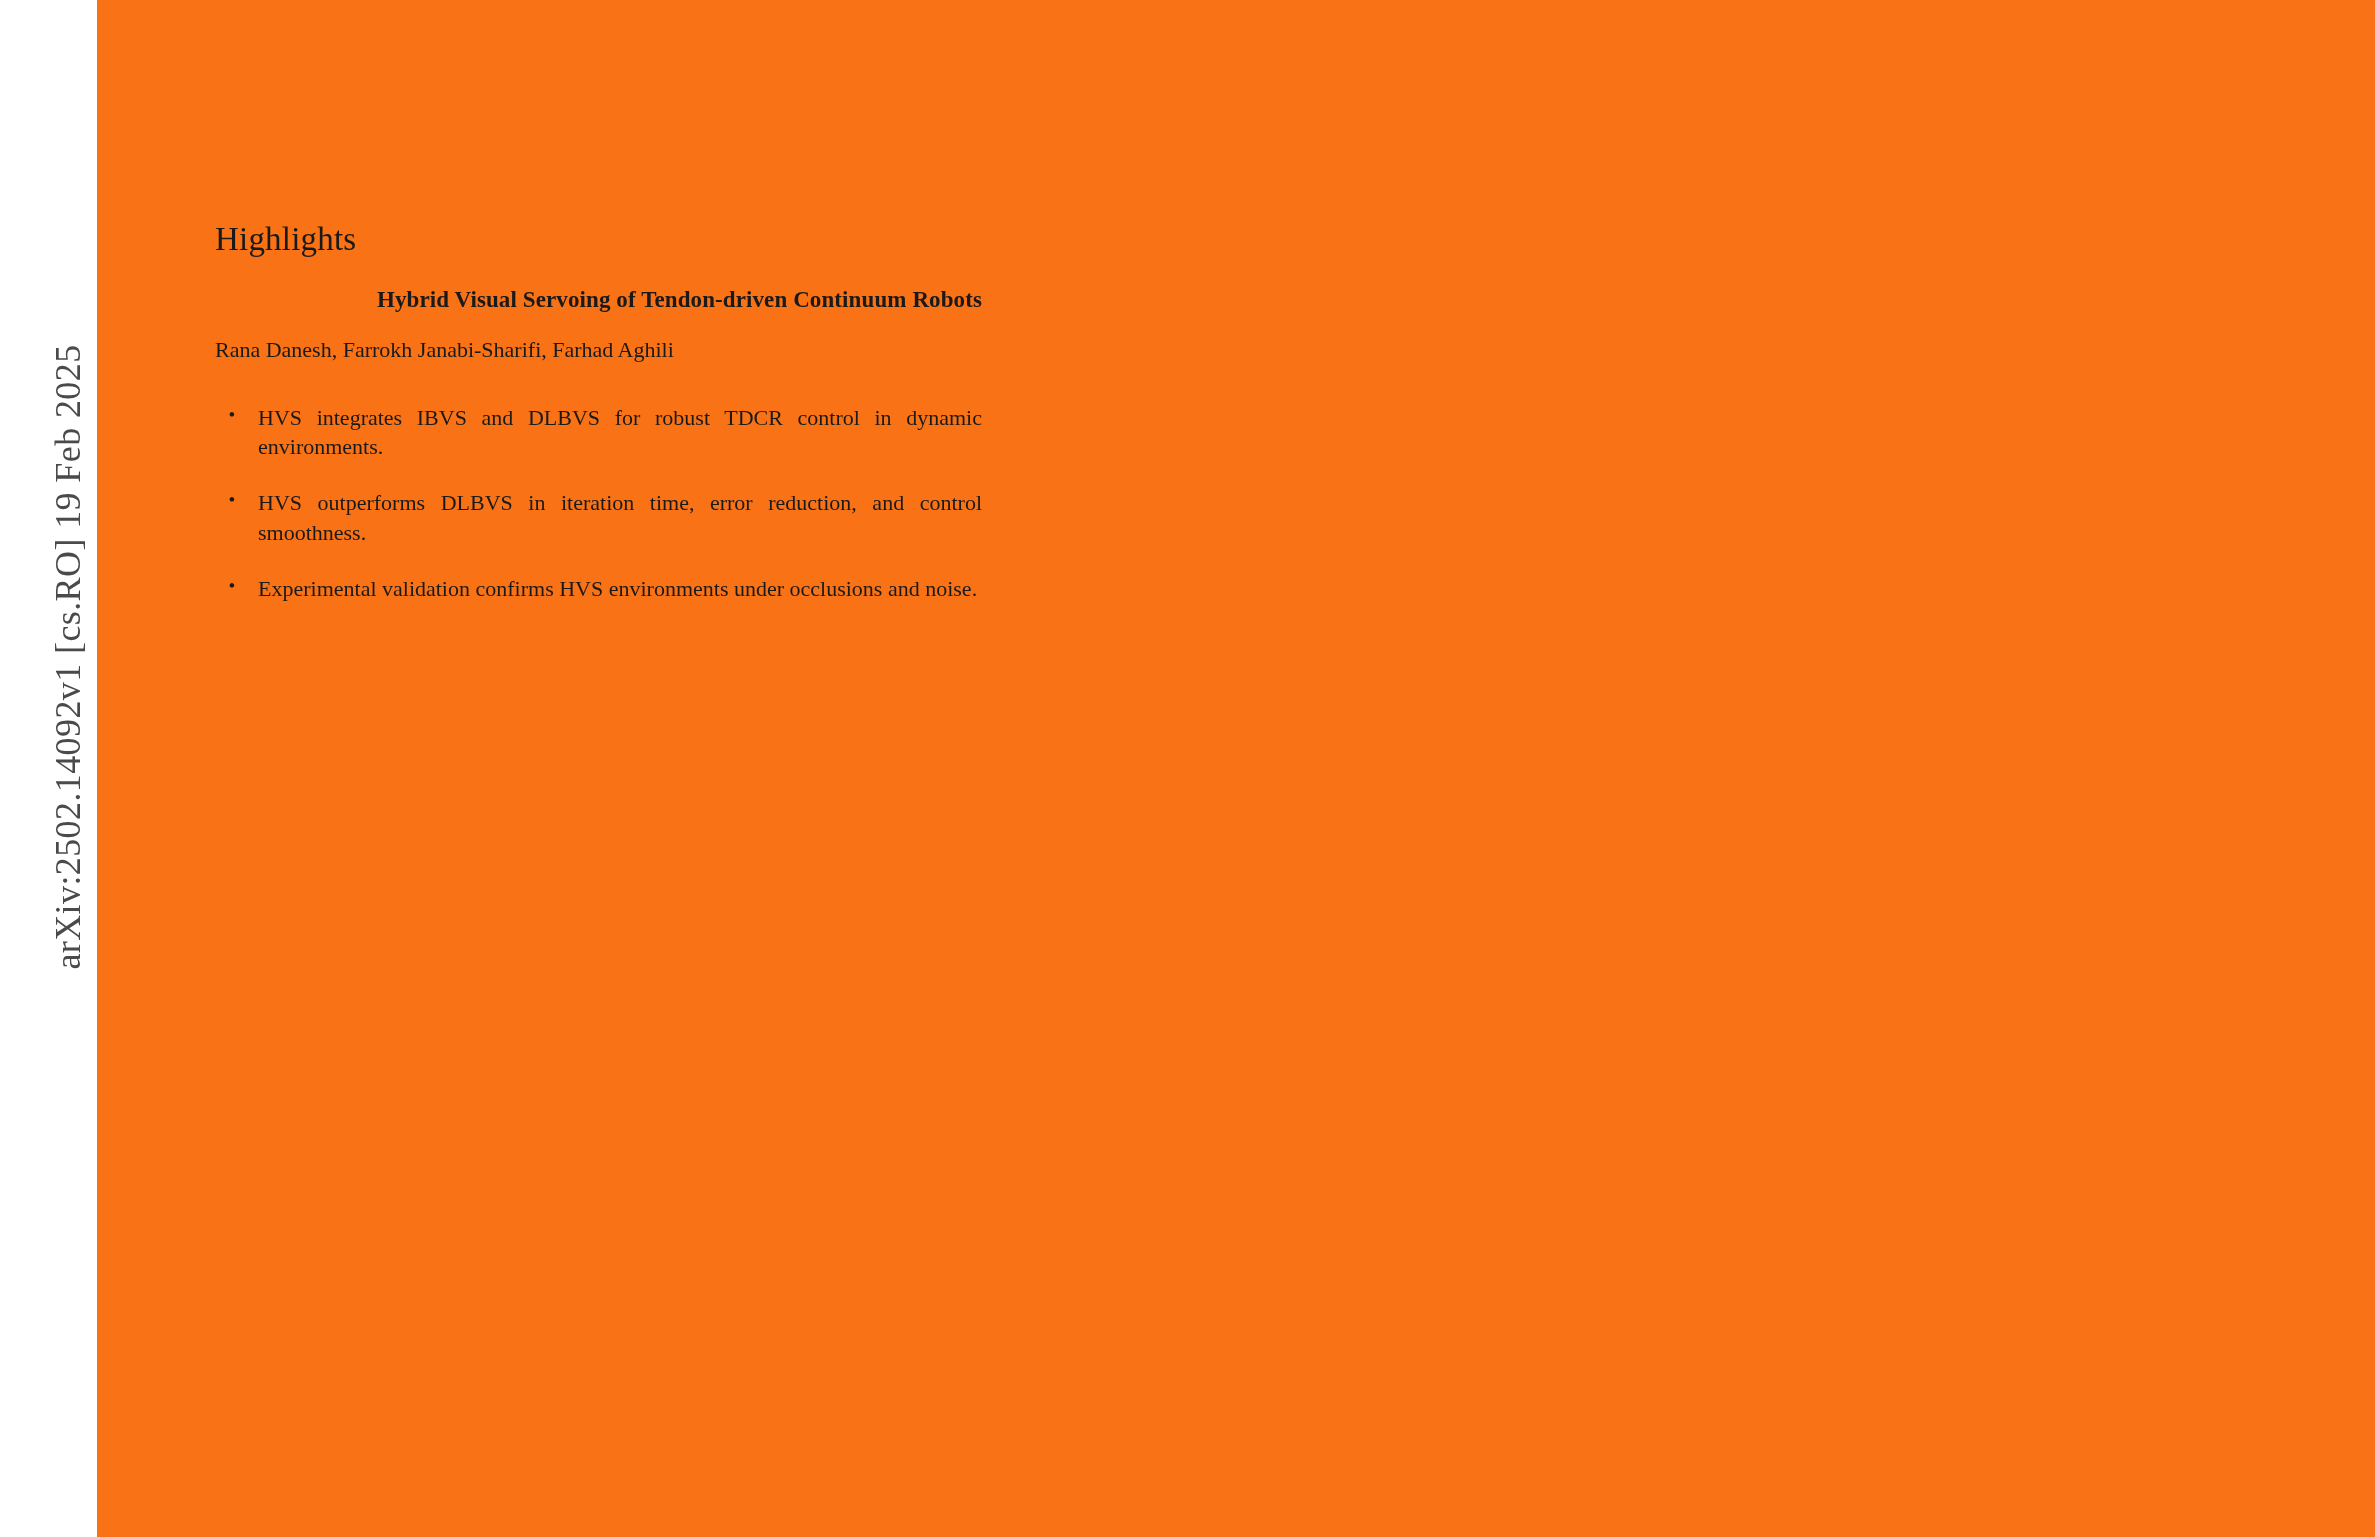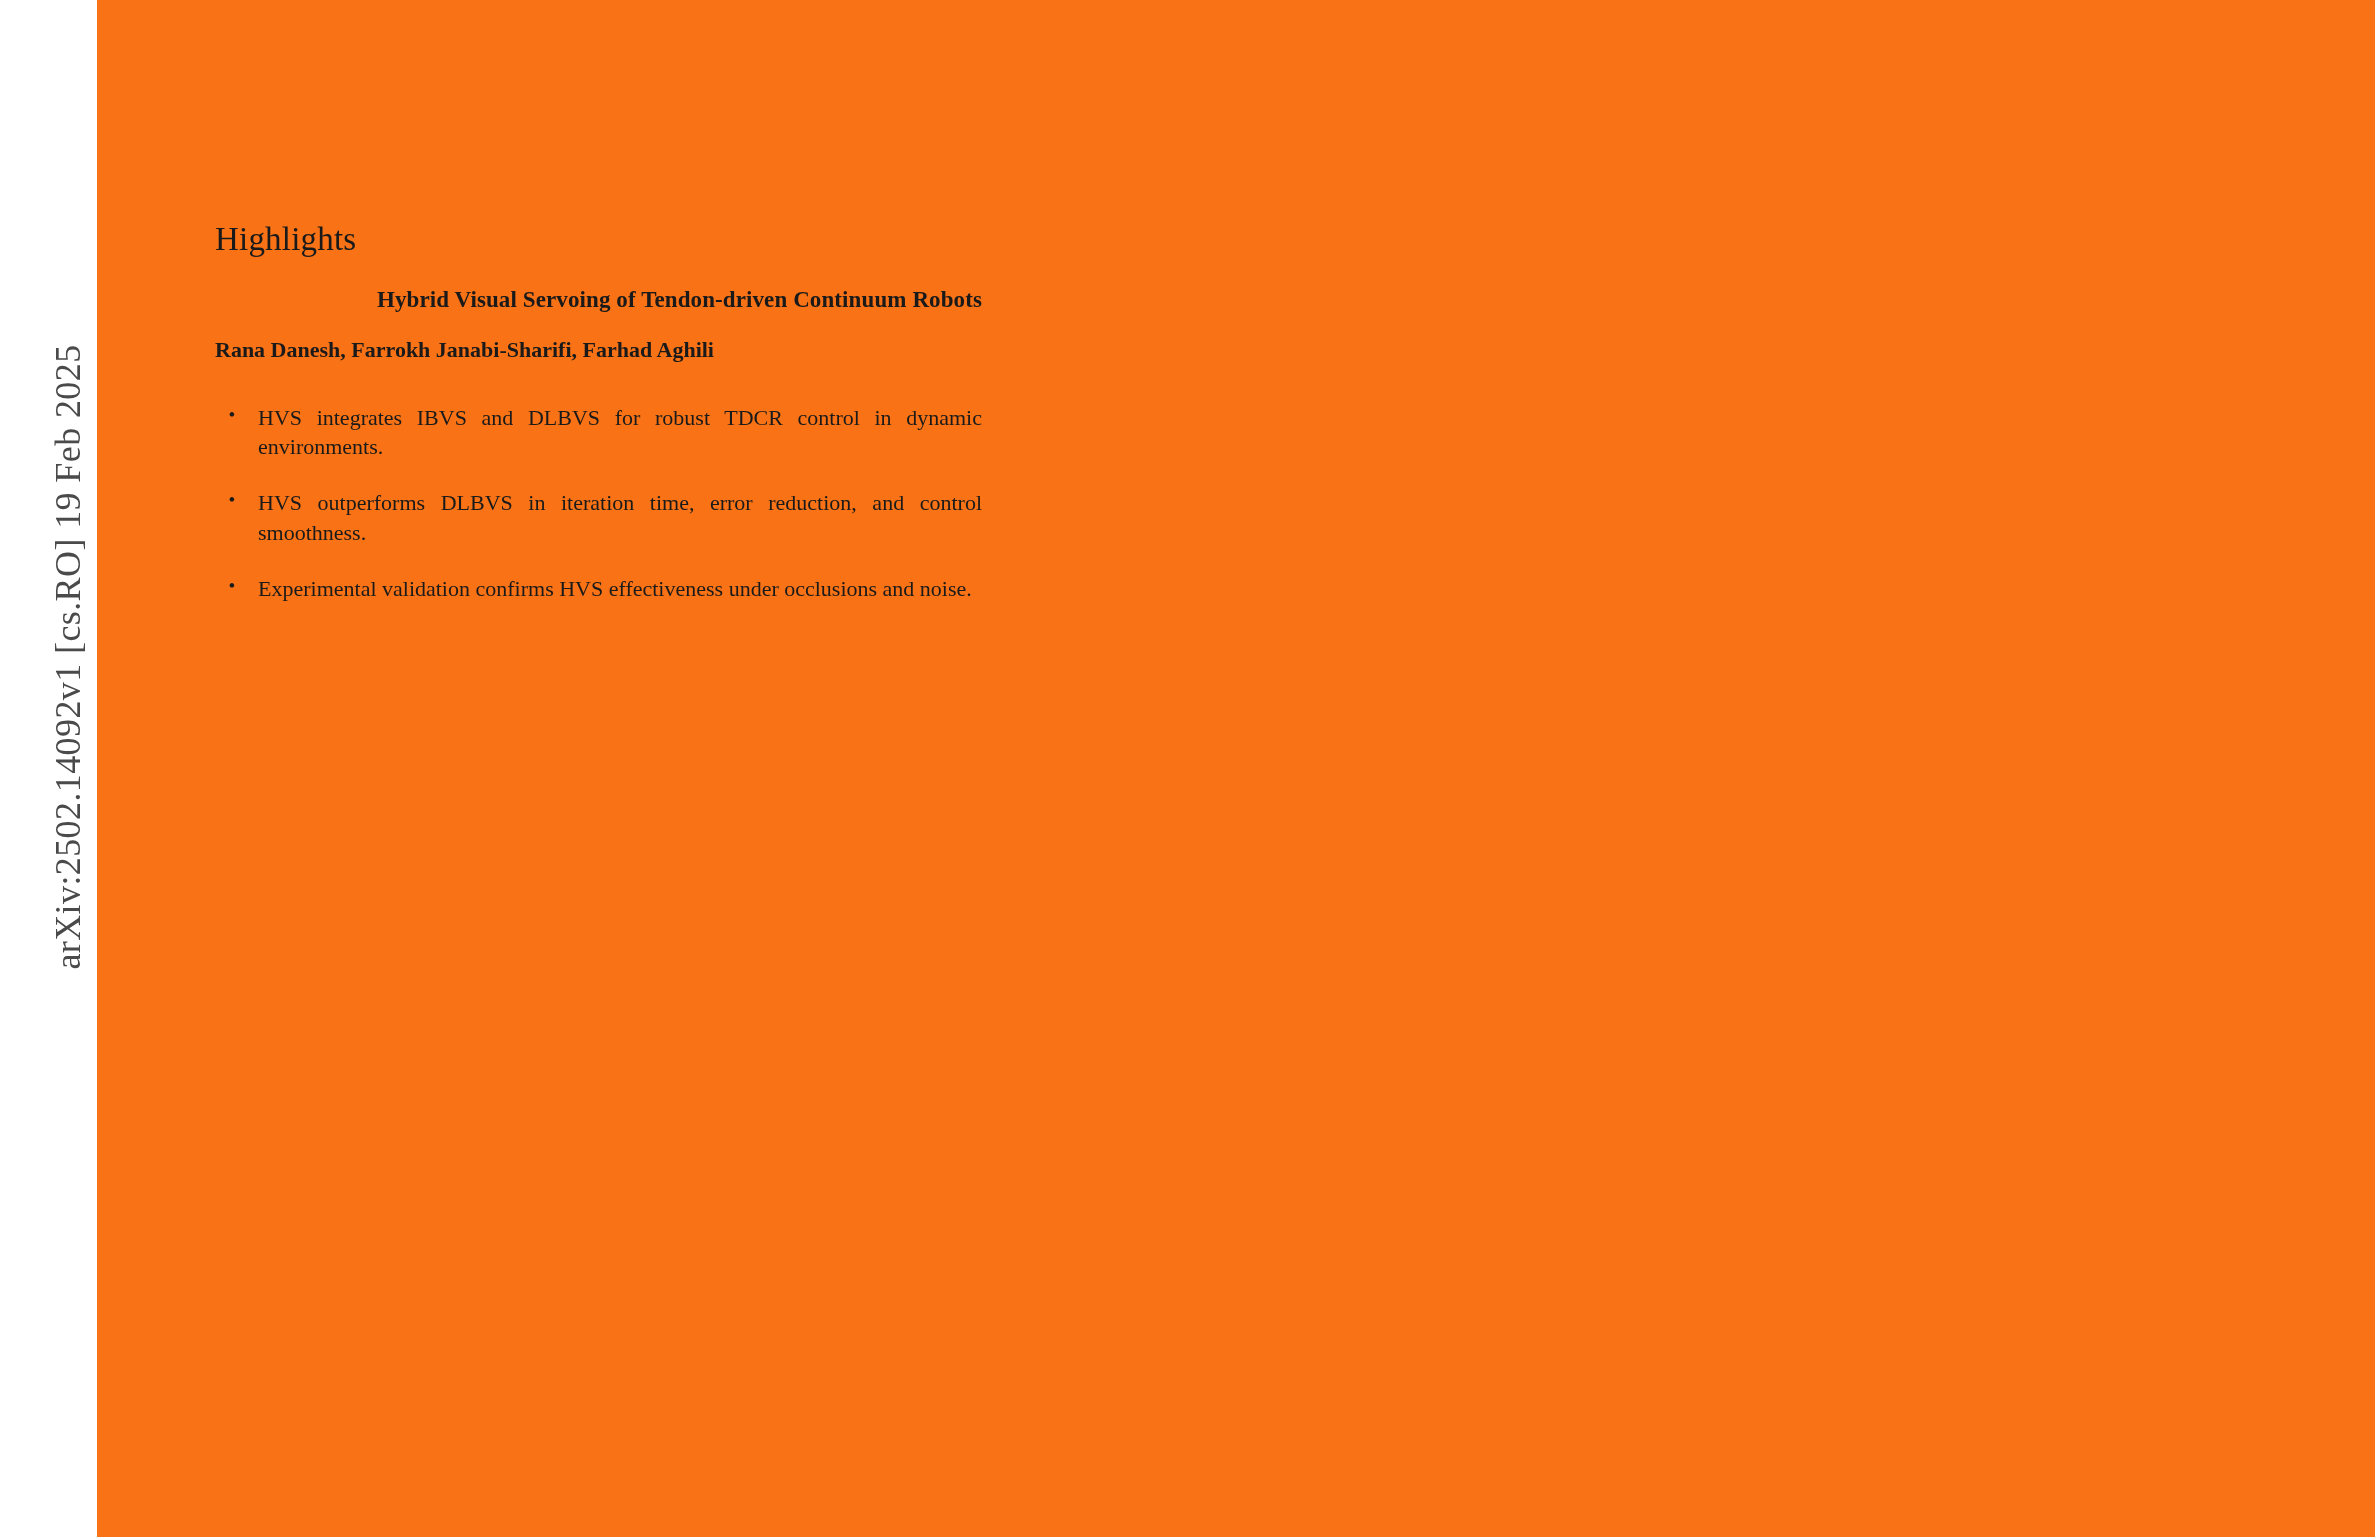--- a/index.html
+++ b/index.html
@@ -66,21 +66,21 @@
   #highlights-paper-title {
     font-size: 23px;
     font-weight: bold;
     margin: 0 0 21.3px 0;
     line-height: 1.25;
     letter-spacing: 0.1px;
     text-align: right;
   }
   #highlights-authors {
     font-size: 22px;
-    font-weight: 700;
+    font-weight: 400;
     margin: 0 0 39px 0;
     line-height: 1.25;
   }
   #highlights-list {
     list-style: none;
     margin: 0;
     padding: 0;
   }
   #highlights-list li {
     position: relative;
@@ -115,21 +115,21 @@
       <li>
         <span class="bullet">•</span>
         <span>HVS integrates IBVS and DLBVS for robust TDCR control in dynamic environments.</span>
       </li>
       <li>
         <span class="bullet">•</span>
         <span>HVS outperforms DLBVS in iteration time, error reduction, and control smoothness.</span>
       </li>
       <li>
         <span class="bullet">•</span>
-        <span>Experimental validation confirms HVS effectiveness under occlusions and noise.</span>
+        <span>Experimental validation confirms HVS environments under occlusions and noise.</span>
       </li>
     </ul>
   </div>
 </div>
 
 <div class="page" id="page-right">
   
 
   
 </div>

